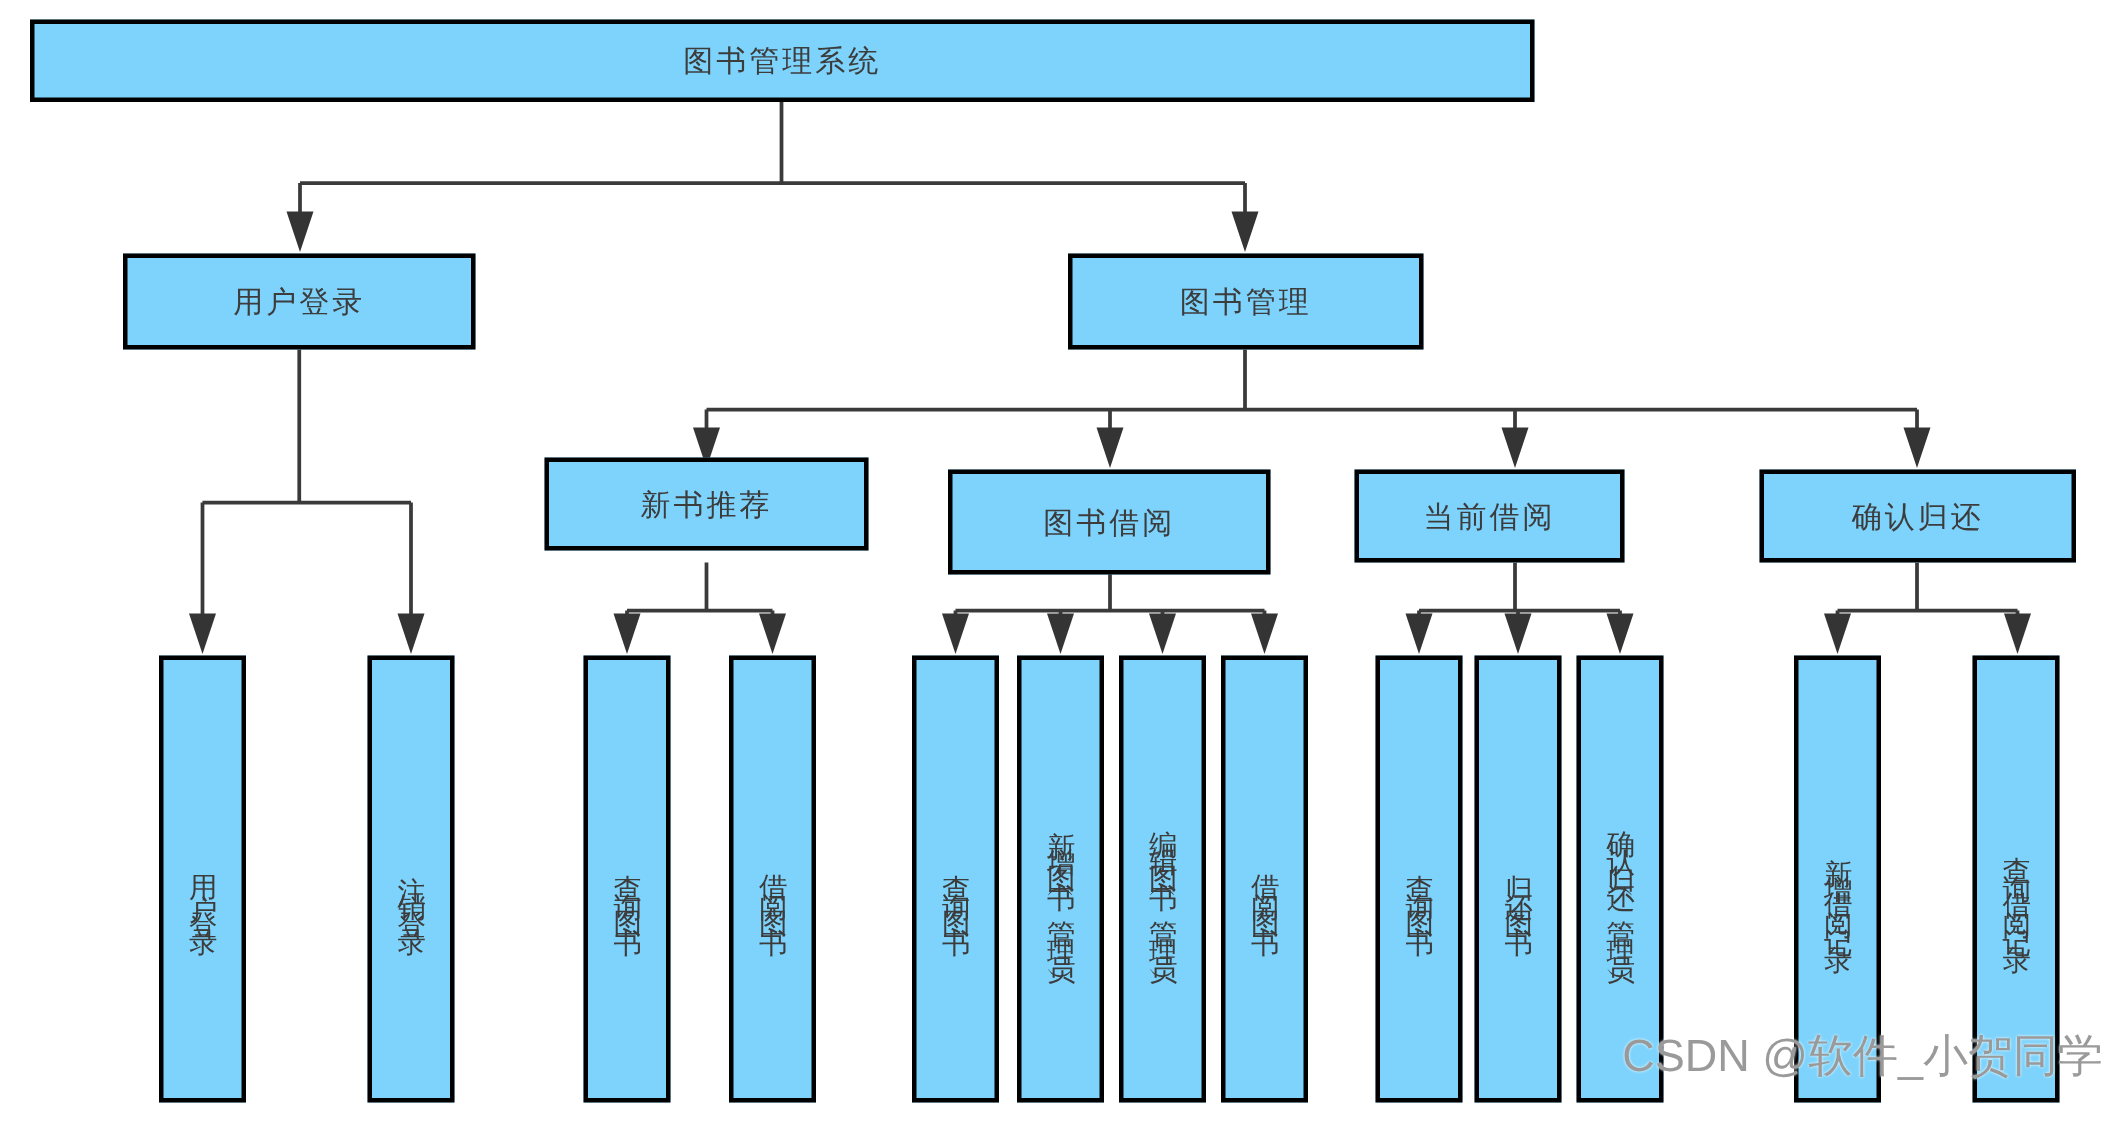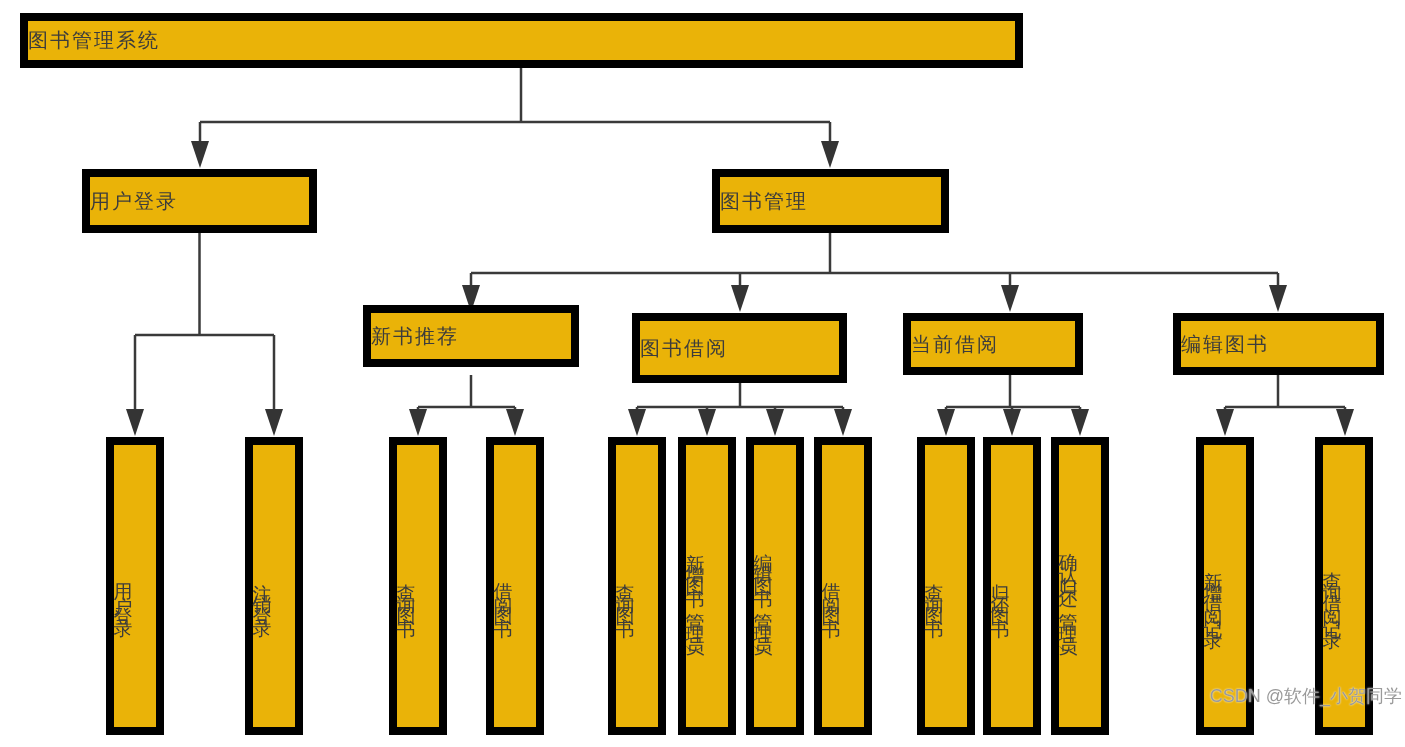--- a/index.html
+++ b/index.html
@@ -18,25 +18,26 @@
   #connectors {
     position: absolute;
     left: 0; top: 0;
     width: 1405px; height: 747px;
     z-index: 0;
   }
   #connectors path { stroke: #3a3a3a; stroke-width: 2.5; fill: none; }
   #connectors polygon { fill: #343434; stroke: none; }
   .node {
     position: absolute;
-    background: #eab308;
-    border: 8px solid #000000;
+    background: #7dd3fc;
+    border: 3px solid #000000;
     box-sizing: border-box;
     display: flex;
     align-items: center;
+    justify-content: center;
     z-index: 1;
   }
   .hlabel {
     font-size: 20px;
     letter-spacing: 2px;
     white-space: nowrap;
   }
   .root-node  { left: 20px;  top: 13px;  width: 1003px; height: 55px; }
   .l2-a { left: 82px;  top: 169px; width: 235px; height: 64px; }
   .l2-b { left: 712px; top: 169px; width: 237px; height: 64px; }
@@ -68,21 +69,21 @@
   .leaf-9  { left: 917px; }
   .leaf-10 { left: 983px; }
   .leaf-11 { left: 1051px; }
   .leaf-12 { left: 1196px; }
   .leaf-13 { left: 1315px; }
   .watermark {
     position: absolute;
     right: 3px;
     top: 684px;
     z-index: 2;
-    font-size: 18px;
+    font-size: 30px;
     color: #9a9a9a;
     text-shadow: 0 0 2px #ffffff;
     white-space: nowrap;
   }
 </style>
 </head>
 <body>
 
 <svg id="connectors" viewBox="0 0 1405 747" xmlns="http://www.w3.org/2000/svg">
 
@@ -158,21 +159,21 @@
 <div class="node l3-a">
   <span class="hlabel">新书推荐</span>
 </div>
 <div class="node l3-b">
   <span class="hlabel">图书借阅</span>
 </div>
 <div class="node l3-c">
   <span class="hlabel">当前借阅</span>
 </div>
 <div class="node l3-d">
-  <span class="hlabel">编辑图书</span>
+  <span class="hlabel">确认归还</span>
 </div>
 
 <div class="node leaf leaf-1">
   <span class="vlabel">用户登录</span>
 </div>
 <div class="node leaf leaf-2">
   <span class="vlabel">注销登录</span>
 </div>
 <div class="node leaf leaf-3">
   <span class="vlabel">查询图书</span>

